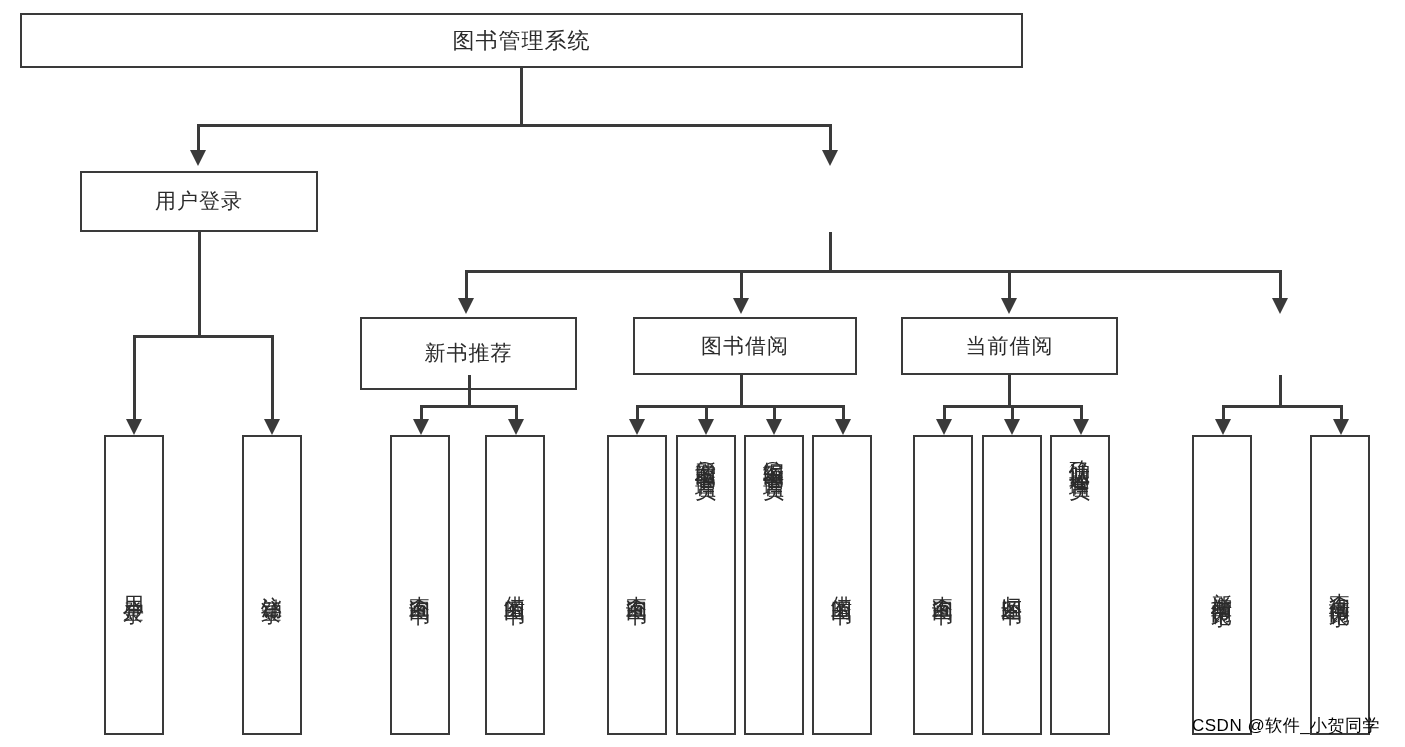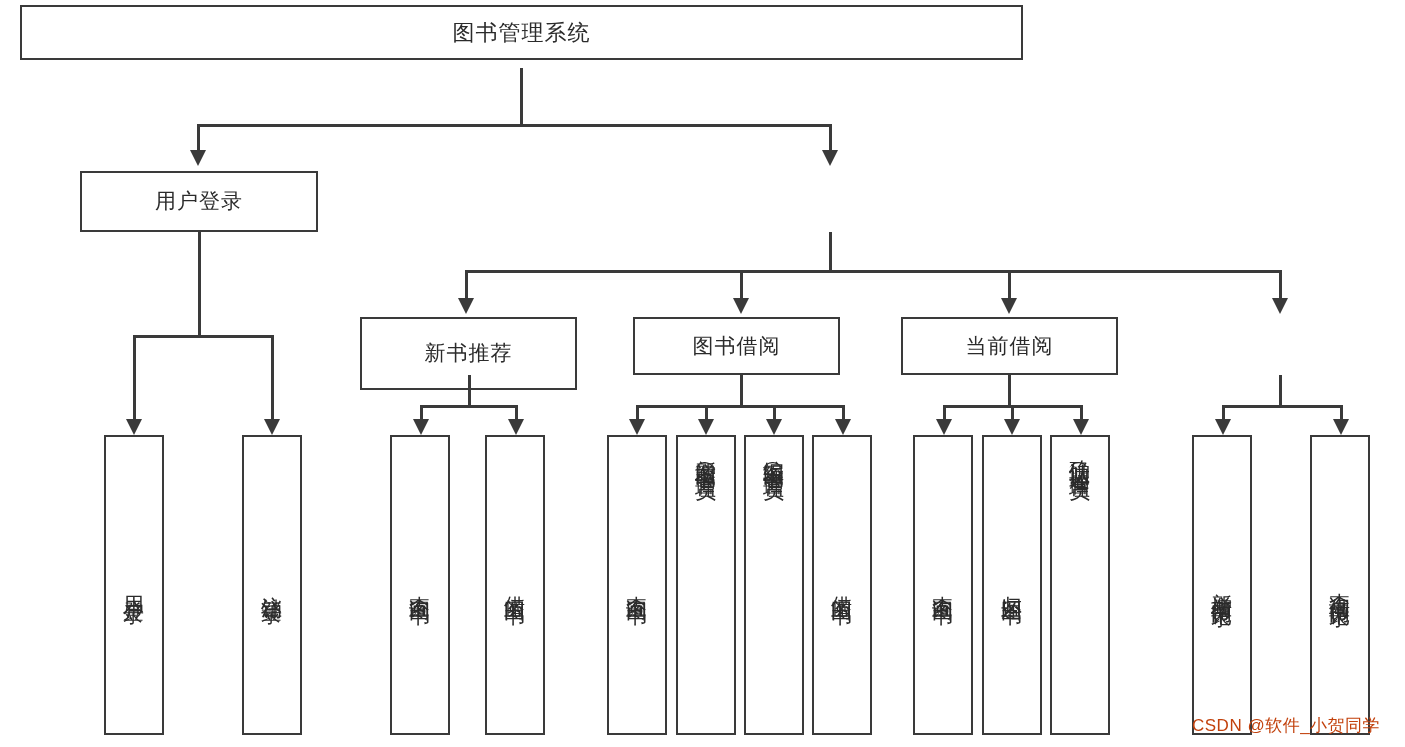--- a/index.html
+++ b/index.html
@@ -71,32 +71,32 @@
     position:absolute;
     width:0;height:0;
     border-left:8px solid transparent;
     border-right:8px solid transparent;
     border-top:16px solid #3a3a3a;
   }
   
   #watermark{
     position:absolute;
     font-size:17px;
-    color:#c2410c;
+    color:#000000;
     white-space:nowrap;
     letter-spacing:.5px;
     pointer-events:none;
   }
 </style>
 </head>
 <body>
 
 <div id="canvas">
 
-  <div class="node root" style="left:20px;top:5px;width:1003px;height:55px;">
+  <div class="node root" style="left:20px;top:13px;width:1003px;height:55px;">
     <span class="label">图书管理系统</span>
   </div>
 
   <div class="vline" style="left:520px;top:68px;height:56px;"></div>
   <div class="hline" style="left:197px;top:124px;width:634px;"></div>
   <div class="vline" style="left:197px;top:124px;height:26px;"></div>
   <div class="arrow" style="left:190px;top:150px;"></div>
   <div class="vline" style="left:829px;top:124px;height:26px;"></div>
   <div class="arrow" style="left:822px;top:150px;"></div>
 
@@ -123,21 +123,21 @@
 
   <div class="vline" style="left:1008px;top:270px;height:28px;"></div>
   <div class="arrow" style="left:1001px;top:298px;"></div>
 
   <div class="vline" style="left:1279px;top:270px;height:28px;"></div>
   <div class="arrow" style="left:1272px;top:298px;"></div>
 
   <div class="node" style="left:360px;top:317px;width:217px;height:73px;">
     <span class="label">新书推荐</span>
   </div>
-  <div class="node" style="left:633px;top:317px;width:207px;height:58px;">
+  <div class="node" style="left:633px;top:317px;width:224px;height:58px;">
     <span class="label">图书借阅</span>
   </div>
   <div class="node" style="left:901px;top:317px;width:217px;height:58px;">
     <span class="label">当前借阅</span>
   </div>
 
   <div class="vline" style="left:468px;top:375px;height:30px;"></div>
   <div class="hline" style="left:420px;top:405px;width:97px;"></div>
   <div class="vline" style="left:420px;top:405px;height:14px;"></div>
   <div class="arrow" style="left:413px;top:419px;"></div>

